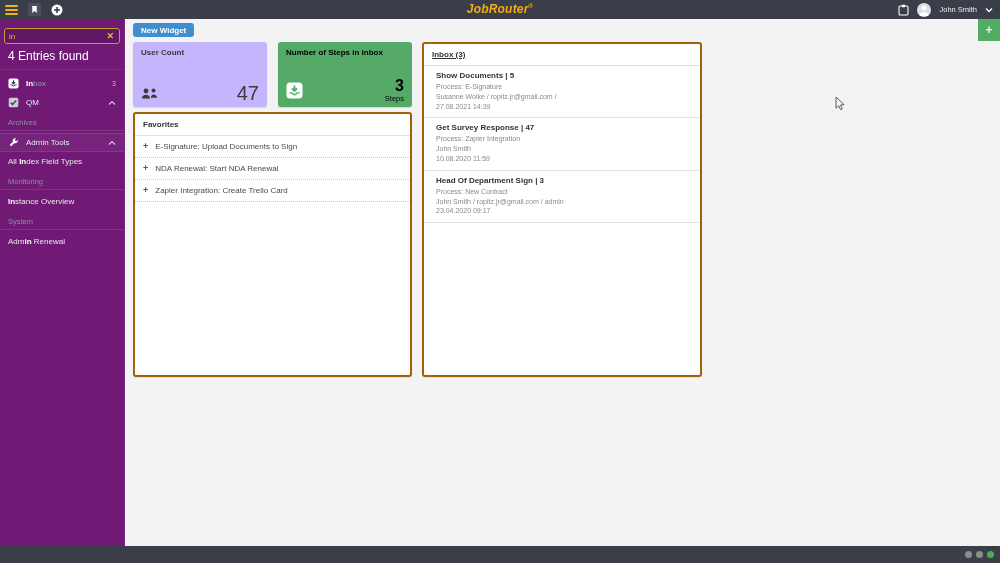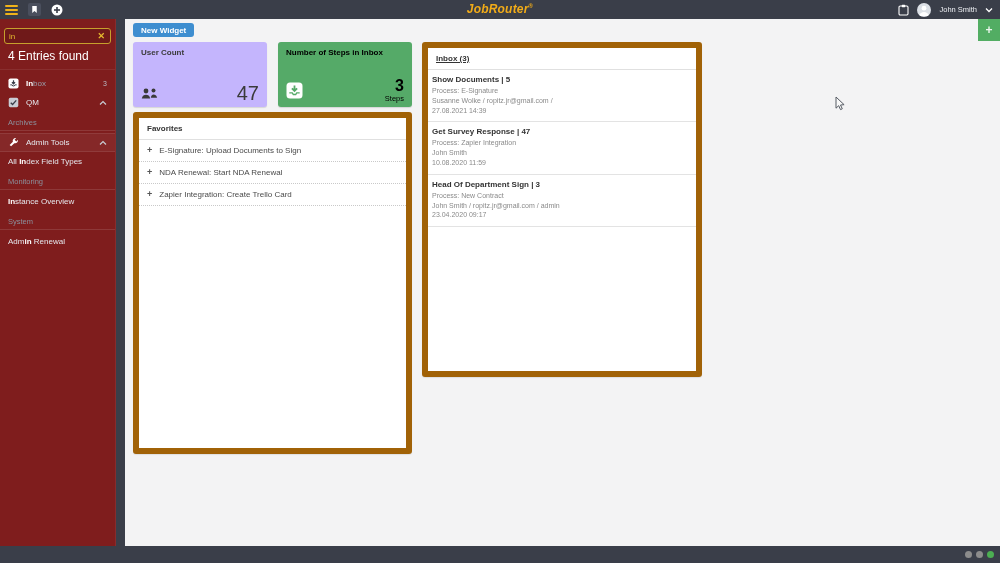--- a/index.html
+++ b/index.html
@@ -13,21 +13,21 @@
   .hamburger span { display:block; height:2px; border-radius:1px; background:#efb31a; }
   .icon-btn { display:flex; align-items:center; justify-content:center; cursor:pointer; }
   .bookmark-btn { width:13px; height:13px; background:#4a4f5d; border-radius:2px; }
   .logo { position:absolute; left:50%; top:2px; transform:translateX(-50%); color:#f2ac18; font-size:12px; font-weight:bold; font-style:italic; letter-spacing:0.2px; white-space:nowrap; }
   .logo sup { font-size:6px; font-style:normal; }
   .topbar-right { position:absolute; right:7px; top:0; height:19px; display:flex; align-items:center; gap:8px; }
   .username { color:#eceef2; font-size:7.5px; }
   .avatar { width:14px; height:14px; border-radius:50%; background:#dce0e6; overflow:hidden; display:flex; align-items:flex-end; justify-content:center; }
 
   
-  .sidebar { position:absolute; top:19px; left:0; width:116px; height:527px; background:#7f1d1d; border-right:1px solid rgba(255,255,255,0.07); z-index:4; }
+  .sidebar { position:absolute; top:19px; left:0; width:125px; height:527px; background:#701a75; border-right:1px solid rgba(255,255,255,0.07); z-index:4; }
   .searchwrap { margin:9px 4px 0 4px; height:16px; border:1px solid #c7a02c; border-radius:3px; display:flex; align-items:center; background:rgba(0,0,0,0.12); }
   .searchwrap input { flex:1; min-width:0; background:transparent; border:none; outline:none; color:#e5b92e; font-size:8px; padding:0 4px; font-family:"Liberation Sans",sans-serif; }
   .search-clear { color:#e5b92e; font-size:9px; font-weight:bold; padding:0 5px 0 2px; cursor:pointer; line-height:1; }
   .results { color:#ffffff; font-size:12px; padding:5px 8px 6px 8px; border-bottom:1px solid rgba(255,255,255,0.08); }
   .nav-row { display:flex; align-items:center; gap:7px; padding:0 8px; height:19px; color:#e4e7ec; font-size:8px; cursor:pointer; }
   .nav-row .grow { flex:1; white-space:nowrap; overflow:hidden; }
   .nav-row .match { font-weight:bold; color:#ffffff; }
   .dim-rest .post { color:#9aa0ac; }
   .badge { color:#b9bdc6; font-size:7px; }
   .section-label { color:#8b909c; font-size:7.5px; padding:6px 8px 3px 8px; border-bottom:1px solid rgba(255,255,255,0.12); margin-bottom:2px; }
@@ -42,30 +42,30 @@
   .tile { position:absolute; width:134px; height:65px; border-radius:3px; padding:6px 8px; box-shadow:0 1px 1px rgba(0,0,0,0.12); cursor:pointer; }
   .tile-yellow { left:8px; top:23px; background:#c4b5fd; color:#3a3a3a; }
   .tile-green  { left:153px; top:23px; background:#55aa68; color:#000000; }
   .tile-title { font-size:8px; font-weight:bold; }
   .tile-num-yellow { position:absolute; right:8px; bottom:2px; font-size:20px; color:#3a3a3a; }
   .tile-icon { position:absolute; left:8px; bottom:8px; }
   .green-nums { position:absolute; right:8px; bottom:4px; text-align:right; }
   .green-nums .big { font-size:16px; font-weight:bold; line-height:1; }
   .green-nums .unit { font-size:7.5px; }
 
-  .panel { position:absolute; background:#ffffff; border:6px solid #a16207; border-radius:3px; box-shadow:0 1px 1px rgba(0,0,0,0.08); overflow:hidden; }
-  .panel-favorites { left:8px; top:93px; width:279px; height:342px; }
+  .panel { position:absolute; background:#ffffff; border:2px solid #a16207; border-radius:3px; box-shadow:0 1px 1px rgba(0,0,0,0.08); overflow:hidden; }
+  .panel-favorites { left:8px; top:93px; width:279px; height:265px; }
   .panel-inbox { left:297px; top:23px; width:280px; height:335px; }
   .panel-header { font-size:8px; font-weight:bold; color:#333; padding:6px 8px; border-bottom:1px solid #e0e0e0; }
   .panel-header.link { text-decoration:underline; cursor:pointer; }
 
   .fav-item { display:flex; align-items:center; gap:7px; padding:6px 8px; font-size:8px; color:#4a4a4a; border-bottom:1px dotted #c9c9c9; cursor:pointer; }
   .fav-plus { color:#555; font-weight:bold; font-size:9px; line-height:1; }
 
-  .inbox-entry { padding:5px 8px 6px 4px; border-bottom:1px solid #e3e3e3; cursor:pointer; }
+  .inbox-entry { padding:5px 8px 6px 12px; border-bottom:1px solid #e3e3e3; cursor:pointer; }
   .inbox-entry .t { font-size:8px; font-weight:bold; color:#333; margin-bottom:2px; }
   .inbox-entry .m { font-size:7px; color:#8a8a8a; line-height:1.4; }
 
   
   .footerbar { position:absolute; left:0; top:546px; width:1000px; height:17px; background:#3a3e49; z-index:5; }
   .dots { position:absolute; right:6px; top:5px; display:flex; gap:4px; }
   .dot { width:7px; height:7px; border-radius:50%; cursor:pointer; }
   .dot-gray { background:#8c8c8c; }
   .dot-green { background:#4cae52; }
 

